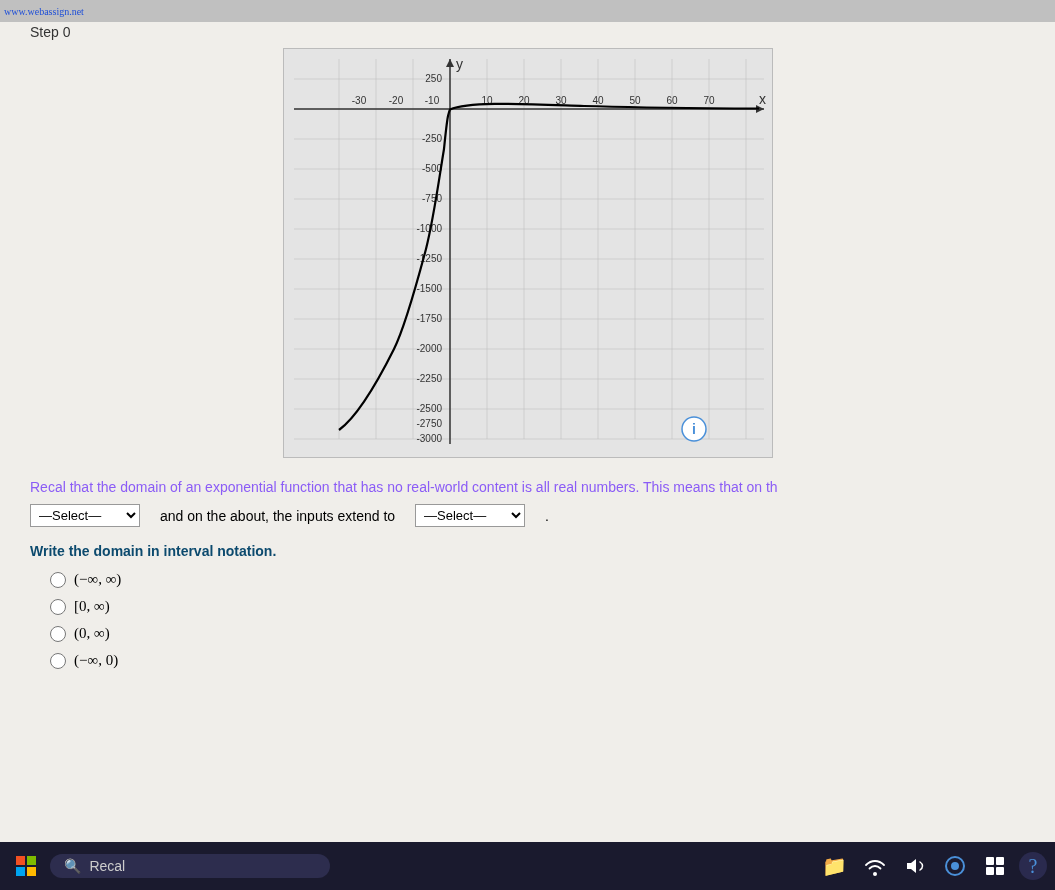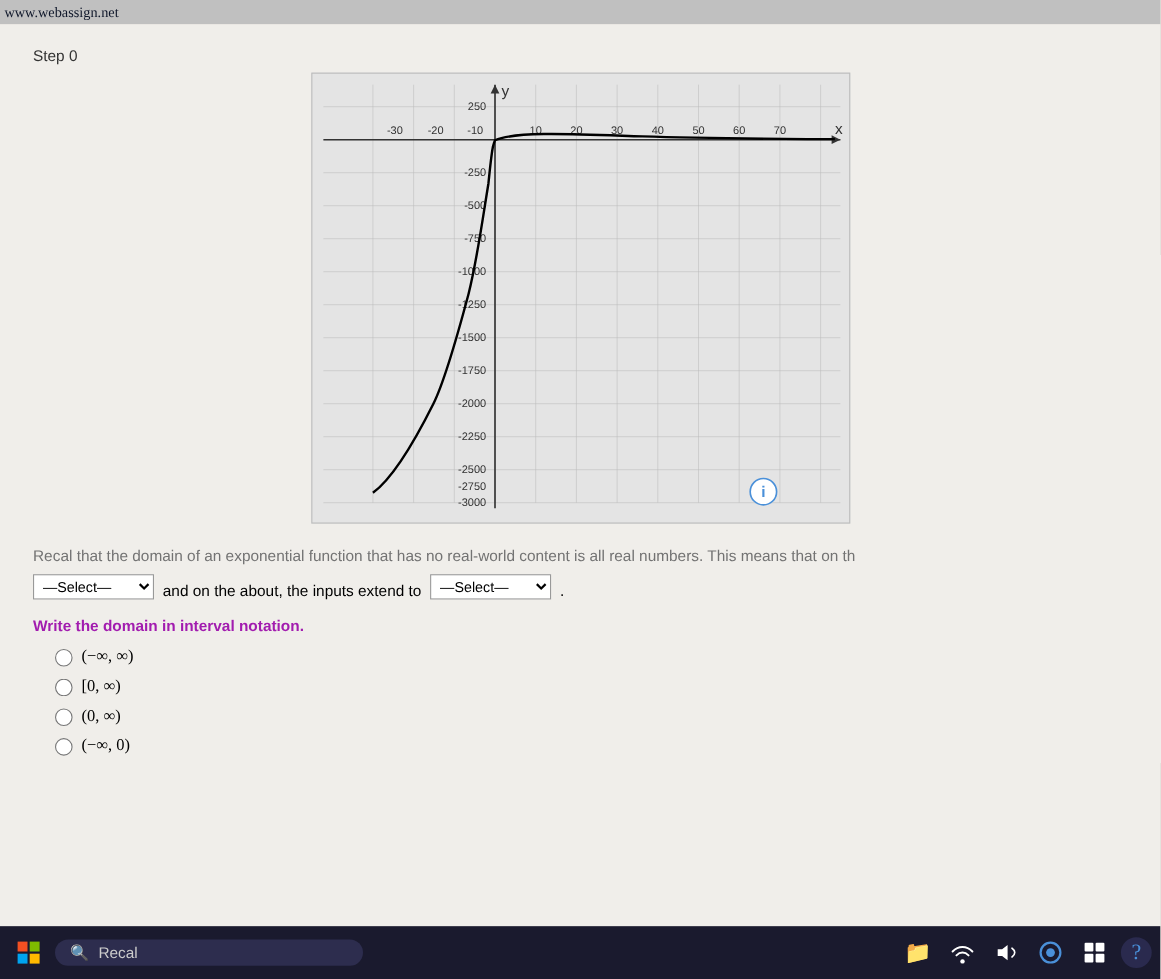--- a/index.html
+++ b/index.html
@@ -15,21 +15,21 @@
       background: #c0c0c0;
       height: 22px;
       display: flex;
       align-items: center;
       padding: 0 4px;
       font-size: 12px;
     }
     .main-content {
       background: #f0eeea;
       margin: 0;
-      padding: 20px 30px;
+      padding: 2px 30px;
       height: calc(890px - 22px - 48px);
       overflow-y: auto;
     }
     .step-label {
       font-size: 14px;
       color: #333;
       margin-bottom: 8px;
       font-family: Arial, sans-serif;
     }
     .problem-text {
@@ -40,47 +40,47 @@
       font-family: Arial, sans-serif;
       line-height: 1.4;
     }
     .graph-container {
       display: flex;
       justify-content: center;
       margin-bottom: 18px;
     }
     .recall-text {
       font-size: 14px;
-      color: #737373;
+      color: #8b5cf6;
       font-family: Arial, sans-serif;
       line-height: 1.6;
       margin-bottom: 6px;
     }
     .select-row {
       display: flex;
-      align-items: flex-end;
-      gap: 8px;
+      align-items: center;
+      gap: 20px;
       margin-bottom: 16px;
       font-size: 14px;
       font-family: Arial, sans-serif;
       flex-wrap: wrap;
     }
     .select-dropdown {
       border: 1px solid #999;
       background: white;
       padding: 2px 4px;
       font-size: 13px;
       font-family: Arial, sans-serif;
       cursor: pointer;
       min-width: 110px;
     }
     .write-domain-text {
       font-size: 14px;
       font-family: Arial, sans-serif;
-      color: #a21caf;
+      color: #0c4a6e;
       margin-bottom: 12px;
       font-weight: bold;
     }
     .options-list {
       list-style: none;
       padding: 0;
       margin: 0 0 0 20px;
       display: flex;
       flex-direction: column;
       gap: 10px;
@@ -150,21 +150,21 @@
       justify-content: center;
       cursor: pointer;
       color: white;
       font-size: 18px;
     }
   </style>
 </head>
 <body>
 
 <div class="top-bar">
-  <span style="font-size:13px; color:#0f172a;">www.webassign.net</span>
+  <span style="font-size:10px; color:#1d4ed8;">www.webassign.net</span>
 </div>
 
 <div class="main-content">
 
   <div class="step-label">Step 0</div>
 
 
   <div class="graph-container">
     <svg width="490" height="410" style="background:#e4e4e4; border:1px solid #bbb;">
 

